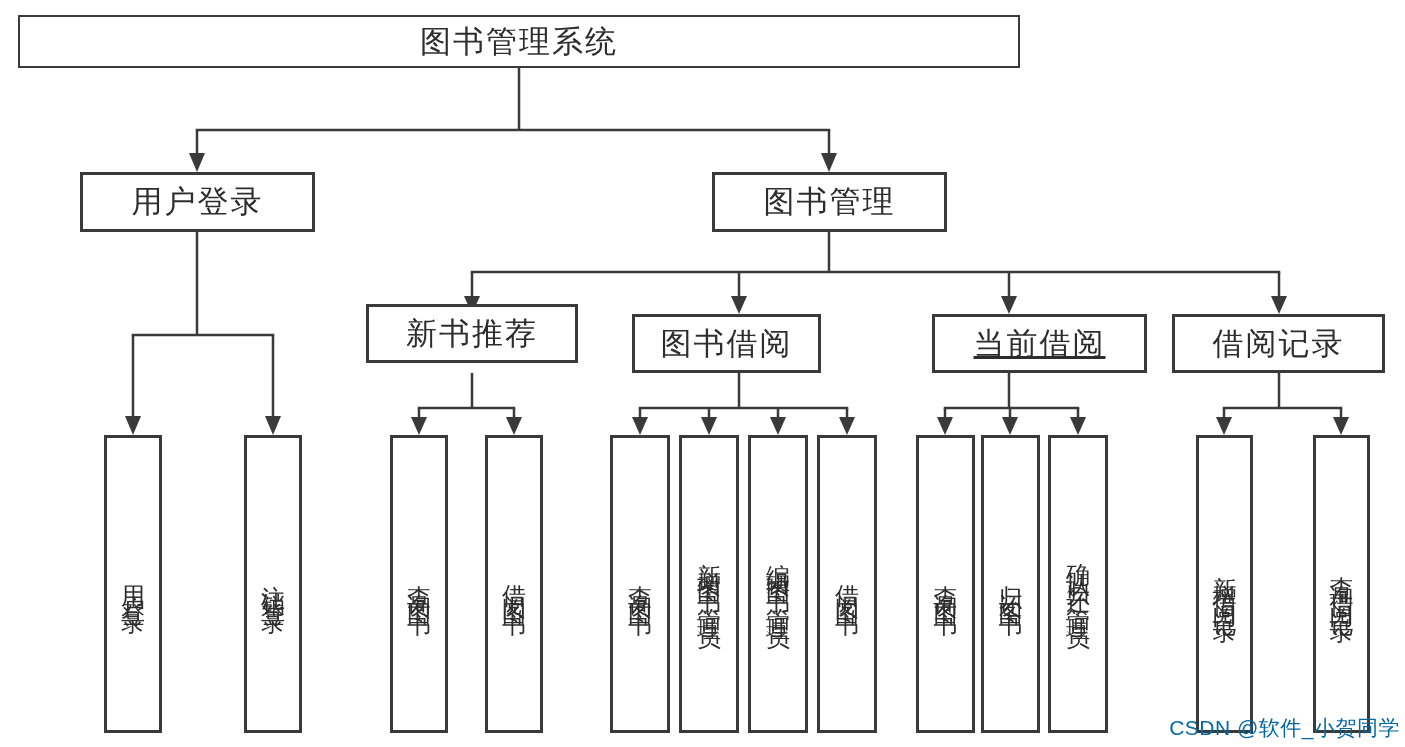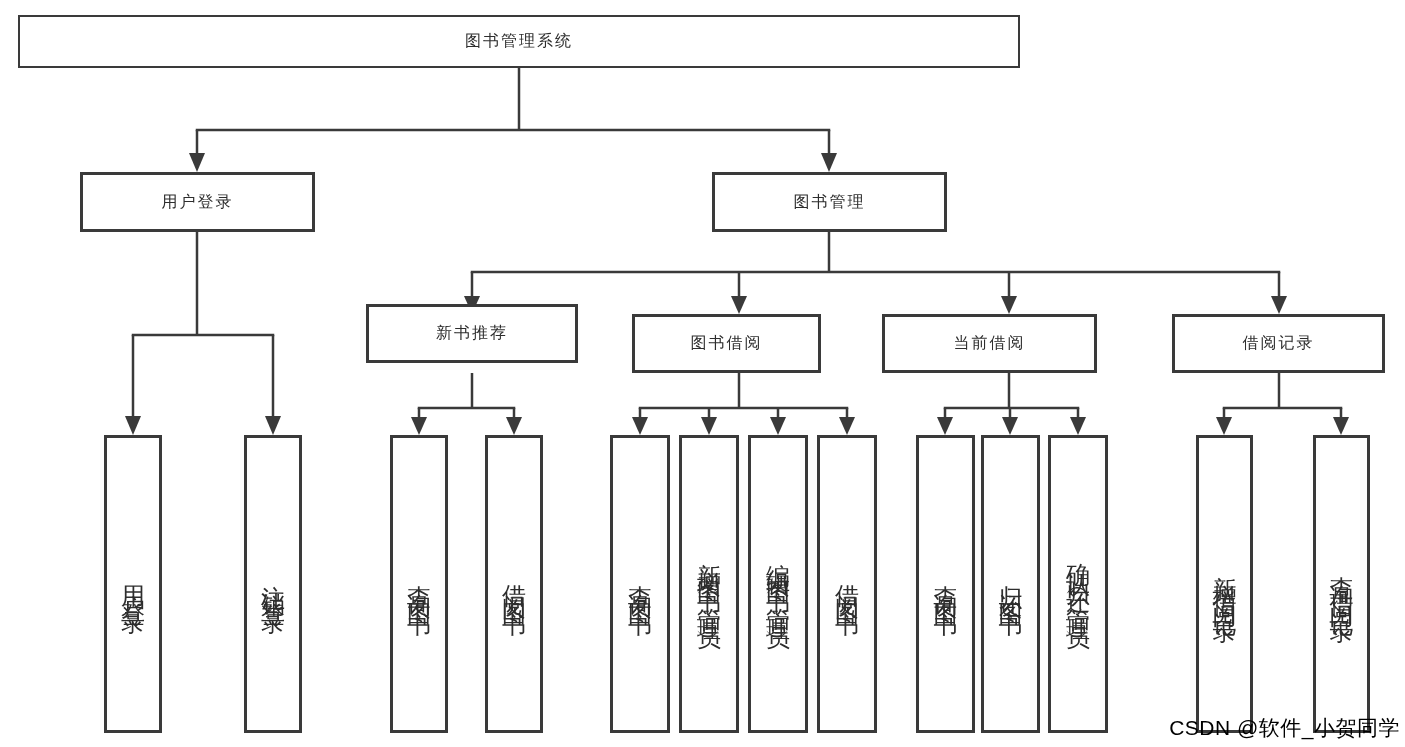--- a/index.html
+++ b/index.html
@@ -8,30 +8,30 @@
     font-family:"Liberation Sans","DejaVu Sans",sans-serif;
     overflow:hidden;
   }
   #connectors{position:absolute;left:0;top:0;width:1405px;height:747px;pointer-events:none;}
   .node{
     position:absolute;box-sizing:border-box;background:#ffffff;
     border:3px solid #3a3a3a;display:flex;align-items:center;justify-content:center;
     color:#2d2d2d;z-index:2;
   }
   .h-node span{
-    font-size:16px;letter-spacing:2px;white-space:nowrap;
+    font-size:31px;letter-spacing:2px;white-space:nowrap;
   }
   .root-node{border-width:2px;}
   .v-node span{
     writing-mode:vertical-rl;text-orientation:mixed;
     font-size:24px;letter-spacing:9px;line-height:1;white-space:nowrap;
   }
   .watermark{
     position:absolute;right:5px;top:714px;z-index:6;
-    font-size:21px;color:#000000;letter-spacing:0.5px;white-space:nowrap;
+    font-size:21px;color:#0369a1;letter-spacing:0.5px;white-space:nowrap;
   }
 </style>
 </head>
 <body>
 
 <svg id="connectors" viewBox="0 0 1405 747" xmlns="http://www.w3.org/2000/svg">
   <g stroke="#3a3a3a" stroke-width="2.5" fill="#3a3a3a">
 
     <g>
       <line x1="519" y1="68" x2="519" y2="131" fill="none"></line>
@@ -118,21 +118,21 @@
 <div class="node h-node" style="left:712px;top:172px;width:235px;height:60px;align-items:center;">
   <span>图书管理</span>
 </div>
 
 <div class="node h-node" style="left:366px;top:304px;width:212px;height:59px;">
   <span>新书推荐</span>
 </div>
 <div class="node h-node" style="left:632px;top:314px;width:189px;height:59px;">
   <span>图书借阅</span>
 </div>
-<div class="node h-node" style="left:882px;top:314px;width:215px;height:59px;">
+<div class="node h-node" style="left:932px;top:314px;width:215px;height:59px;text-decoration:underline;">
   <span>当前借阅</span>
 </div>
 <div class="node h-node" style="left:1172px;top:314px;width:213px;height:59px;">
   <span>借阅记录</span>
 </div>
 
 <div class="node v-node" style="left:104px;top:435px;width:58px;height:298px;">
   <span>用户登录</span>
 </div>
 <div class="node v-node" style="left:244px;top:435px;width:58px;height:298px;">

